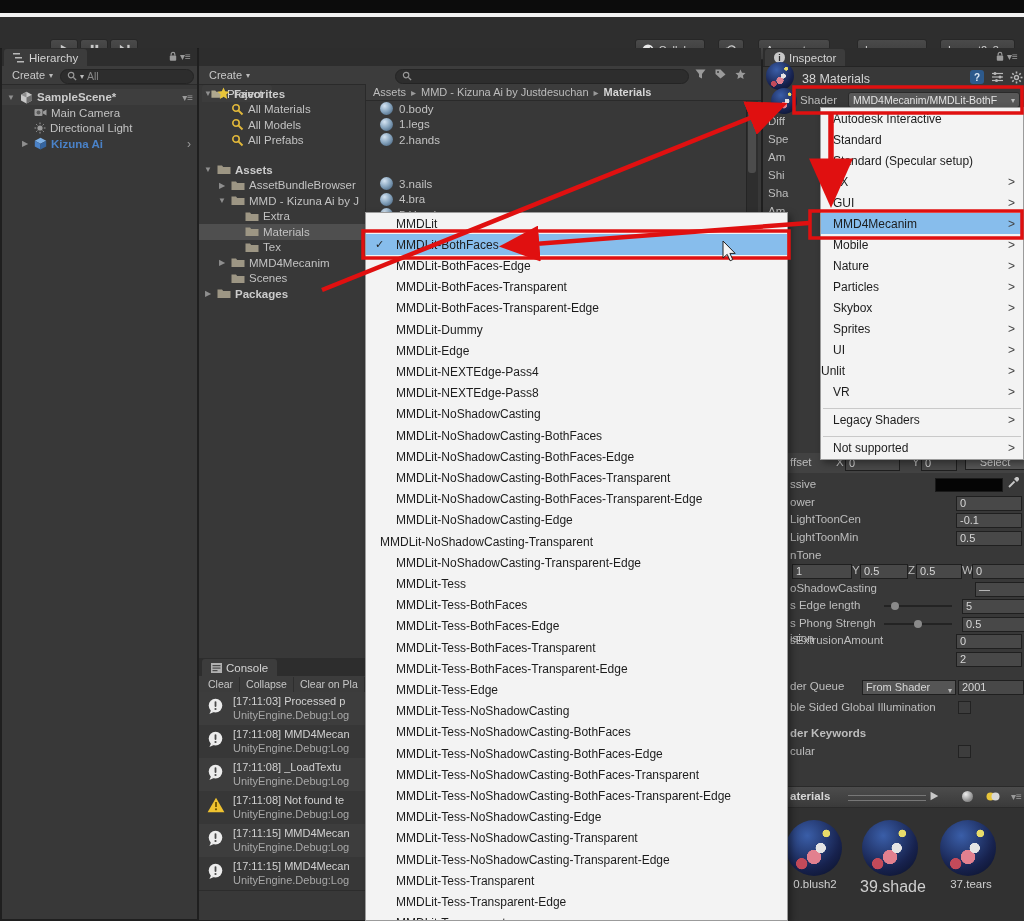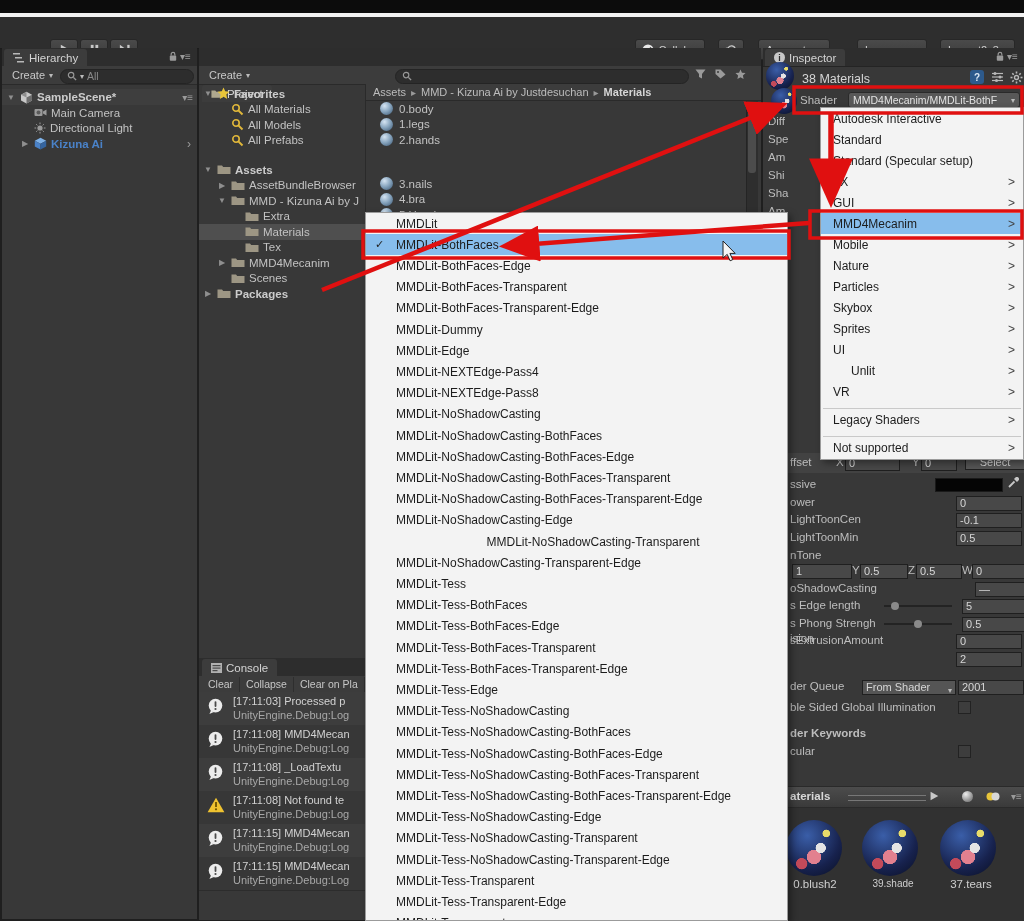--- a/index.html
+++ b/index.html
@@ -660,21 +660,21 @@
           </svg>
         </span>
       <span class="abs mini" style="left:248px;top:4px;">▾≡</span>
     </div>
 
     <div class="abs" style="left:0;top:760px;right:0;bottom:0;background:#313131;">
       <div id="preview-items">
           <div class="psph" style="left:23px;top:12px;"></div>
           <div style="position:absolute;left:14px;top:70px;width:76px;text-align:center;color:#cfcfcf;font-size:11.5px;white-space:nowrap;">0.blush2</div>
           <div class="psph" style="left:99px;top:12px;"></div>
-          <div style="position:absolute;left:92px;top:70px;width:76px;text-align:center;color:#cfcfcf;font-size:10px;white-space:nowrap;">39.shade</div>
+          <div style="position:absolute;left:92px;top:70px;width:76px;text-align:center;color:#cfcfcf;font-size:16px;white-space:nowrap;">39.shade</div>
           <div class="psph" style="left:177px;top:12px;"></div>
           <div style="position:absolute;left:170px;top:70px;width:76px;text-align:center;color:#cfcfcf;font-size:11.5px;white-space:nowrap;">37.tears</div>
         </div>
 
     </div>
   </div>
 
   <div id="shader-menu" class="menu" style="left:365px;top:212px;width:423px;height:709px;">
       <div class="mitem" style="position:absolute;left:0;right:0;top:0px;height:21.2px;padding-left:30px;">
         <span>MMDLit</span>
@@ -715,21 +715,21 @@
       </div>
       <div class="mitem" style="position:absolute;left:0;right:0;top:254.39999999999998px;height:21.2px;padding-left:30px;">
         <span>MMDLit-NoShadowCasting-BothFaces-Transparent</span>
       </div>
       <div class="mitem" style="position:absolute;left:0;right:0;top:275.59999999999997px;height:21.2px;padding-left:30px;">
         <span>MMDLit-NoShadowCasting-BothFaces-Transparent-Edge</span>
       </div>
       <div class="mitem" style="position:absolute;left:0;right:0;top:296.8px;height:21.2px;padding-left:30px;">
         <span>MMDLit-NoShadowCasting-Edge</span>
       </div>
-      <div class="mitem" style="position:absolute;left:0;right:0;top:318px;height:21.2px;padding-left:33px;justify-content:center;">
+      <div class="mitem" style="position:absolute;left:0;right:0;top:318px;height:21.2px;padding-left:14px;">
         <span>MMDLit-NoShadowCasting-Transparent</span>
       </div>
       <div class="mitem" style="position:absolute;left:0;right:0;top:339.2px;height:21.2px;padding-left:30px;">
         <span>MMDLit-NoShadowCasting-Transparent-Edge</span>
       </div>
       <div class="mitem" style="position:absolute;left:0;right:0;top:360.4px;height:21.2px;padding-left:30px;">
         <span>MMDLit-Tess</span>
       </div>
       <div class="mitem" style="position:absolute;left:0;right:0;top:381.59999999999997px;height:21.2px;padding-left:30px;">
         <span>MMDLit-Tess-BothFaces</span>
@@ -820,21 +820,21 @@
         <span class="marrow">&gt;</span>
       </div>
       <div class="mitem" style="position:absolute;left:0;right:0;top:210px;height:21px;padding-left:12px;">
         <span>Sprites</span>
         <span class="marrow">&gt;</span>
       </div>
       <div class="mitem" style="position:absolute;left:0;right:0;top:231px;height:21px;padding-left:12px;">
         <span>UI</span>
         <span class="marrow">&gt;</span>
       </div>
-      <div class="mitem" style="position:absolute;left:0;right:0;top:252px;height:21px;padding-left:30px;">
+      <div class="mitem" style="position:absolute;left:0;right:0;top:252px;height:21px;padding-left:0;">
         <span>Unlit</span>
         <span class="marrow">&gt;</span>
       </div>
       <div class="mitem" style="position:absolute;left:0;right:0;top:273px;height:21px;padding-left:12px;">
         <span>VR</span>
         <span class="marrow">&gt;</span>
       </div>
       <div class="msep" style="position:absolute;left:1px;right:1px;top:297px;"></div>
       <div class="mitem" style="position:absolute;left:0;right:0;top:301px;height:21px;padding-left:12px;">
         <span>Legacy Shaders</span>

